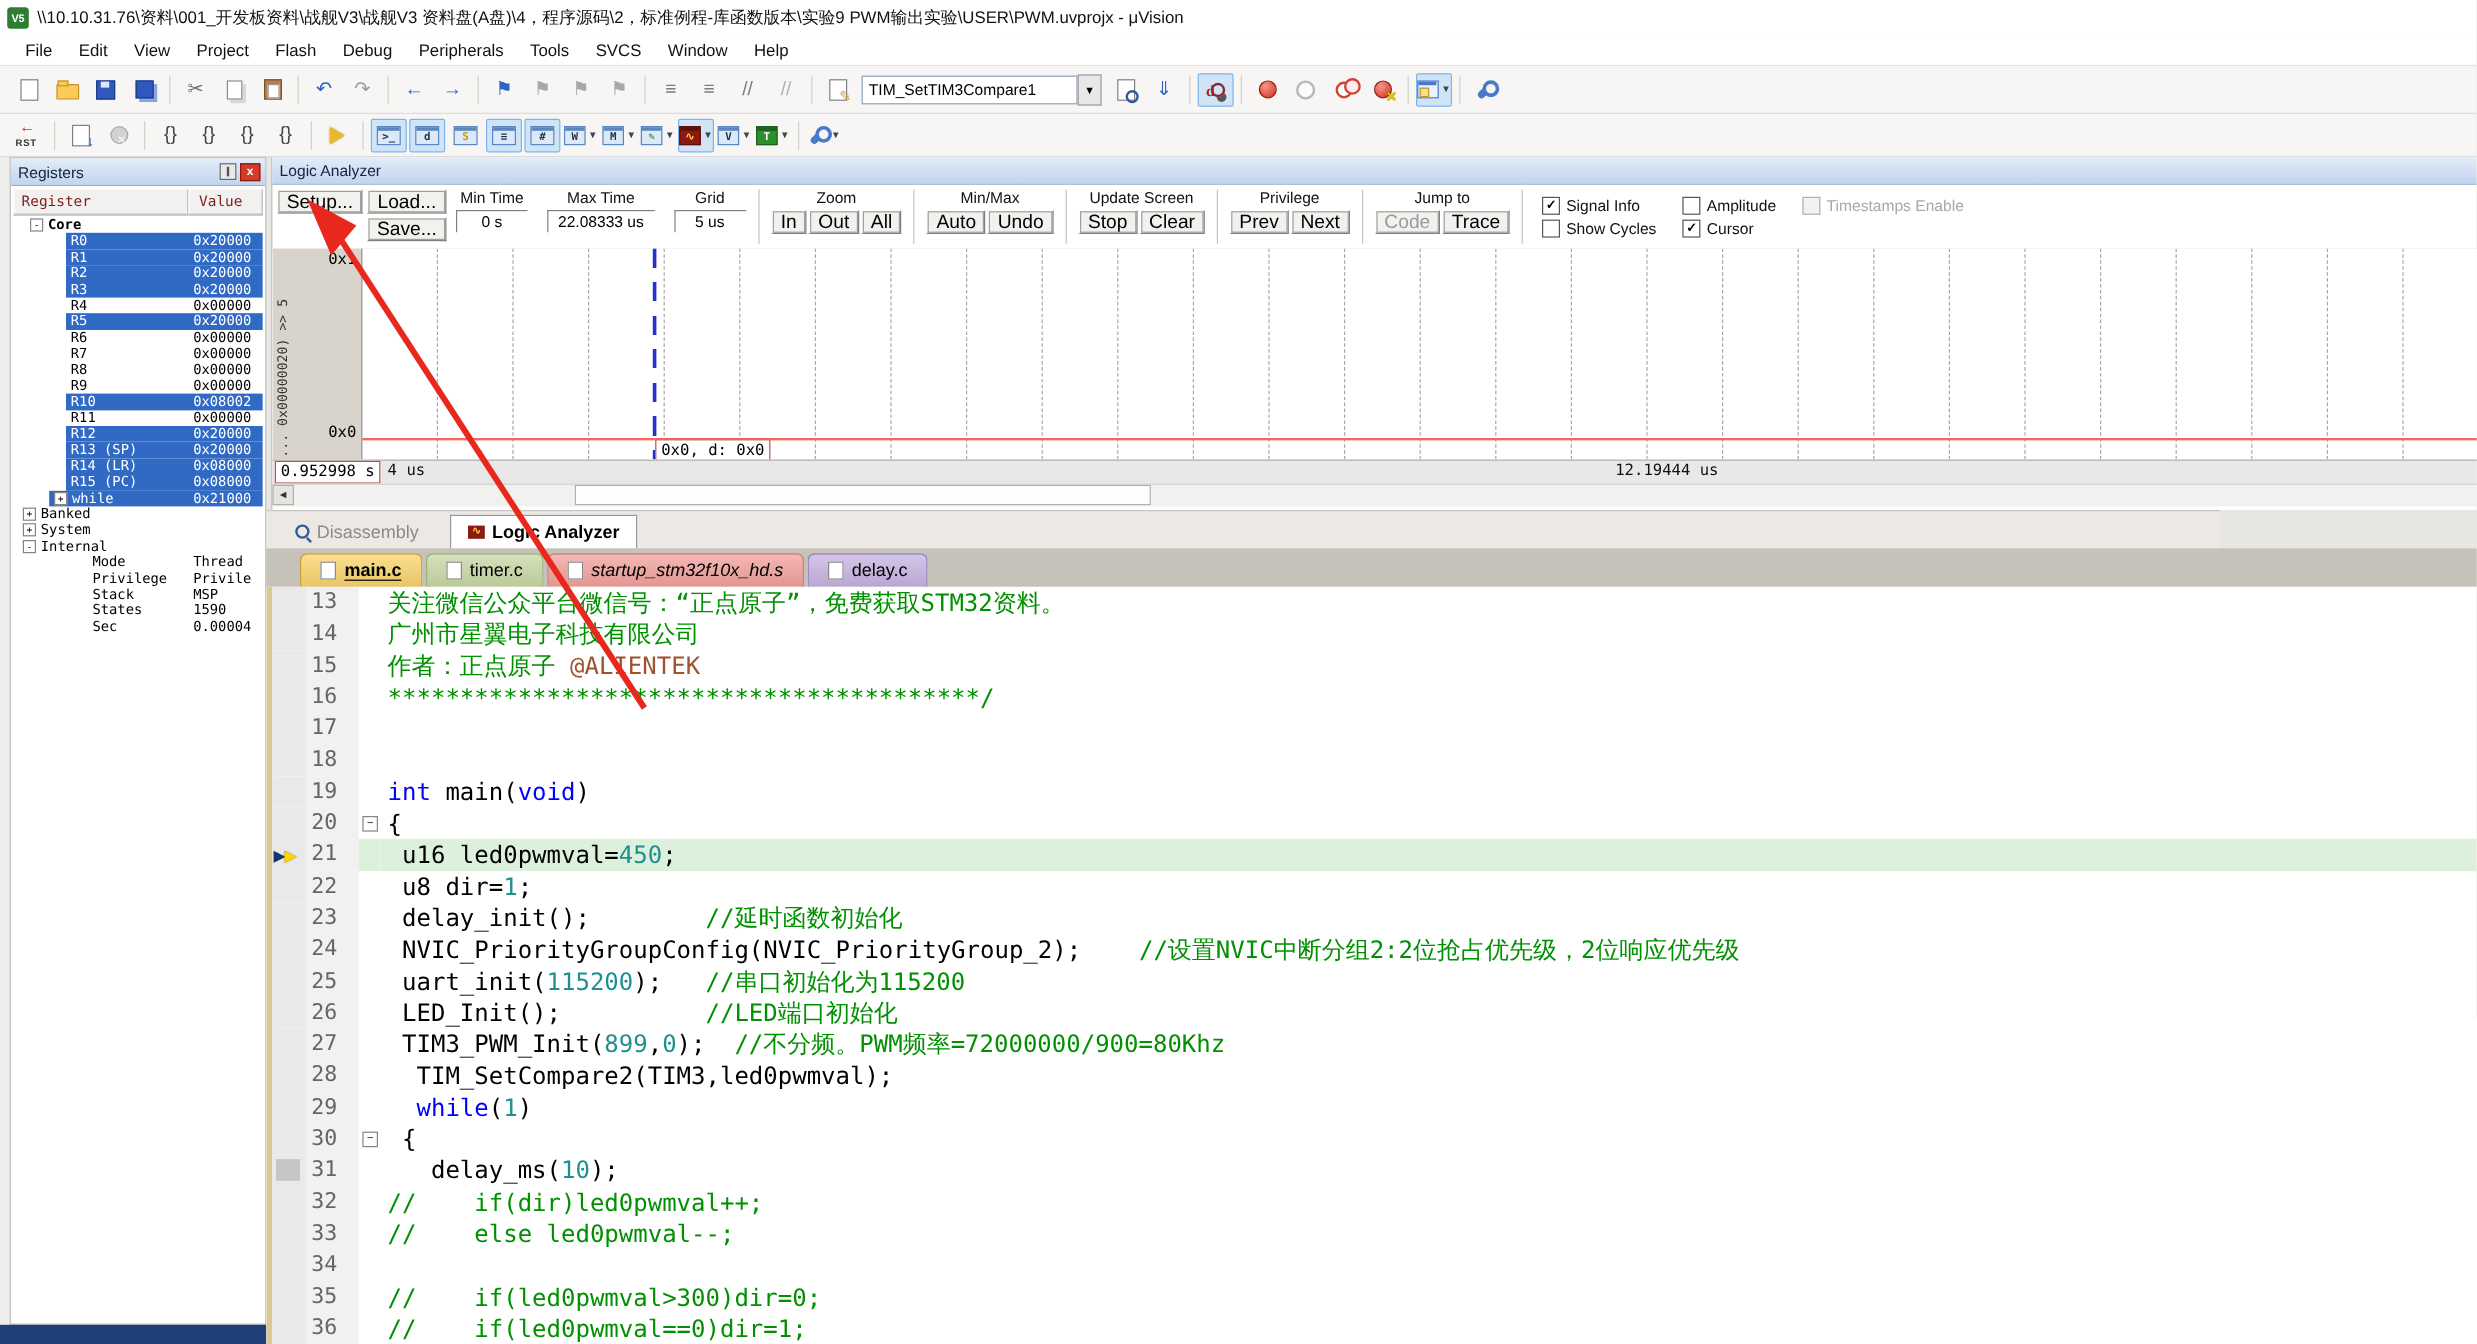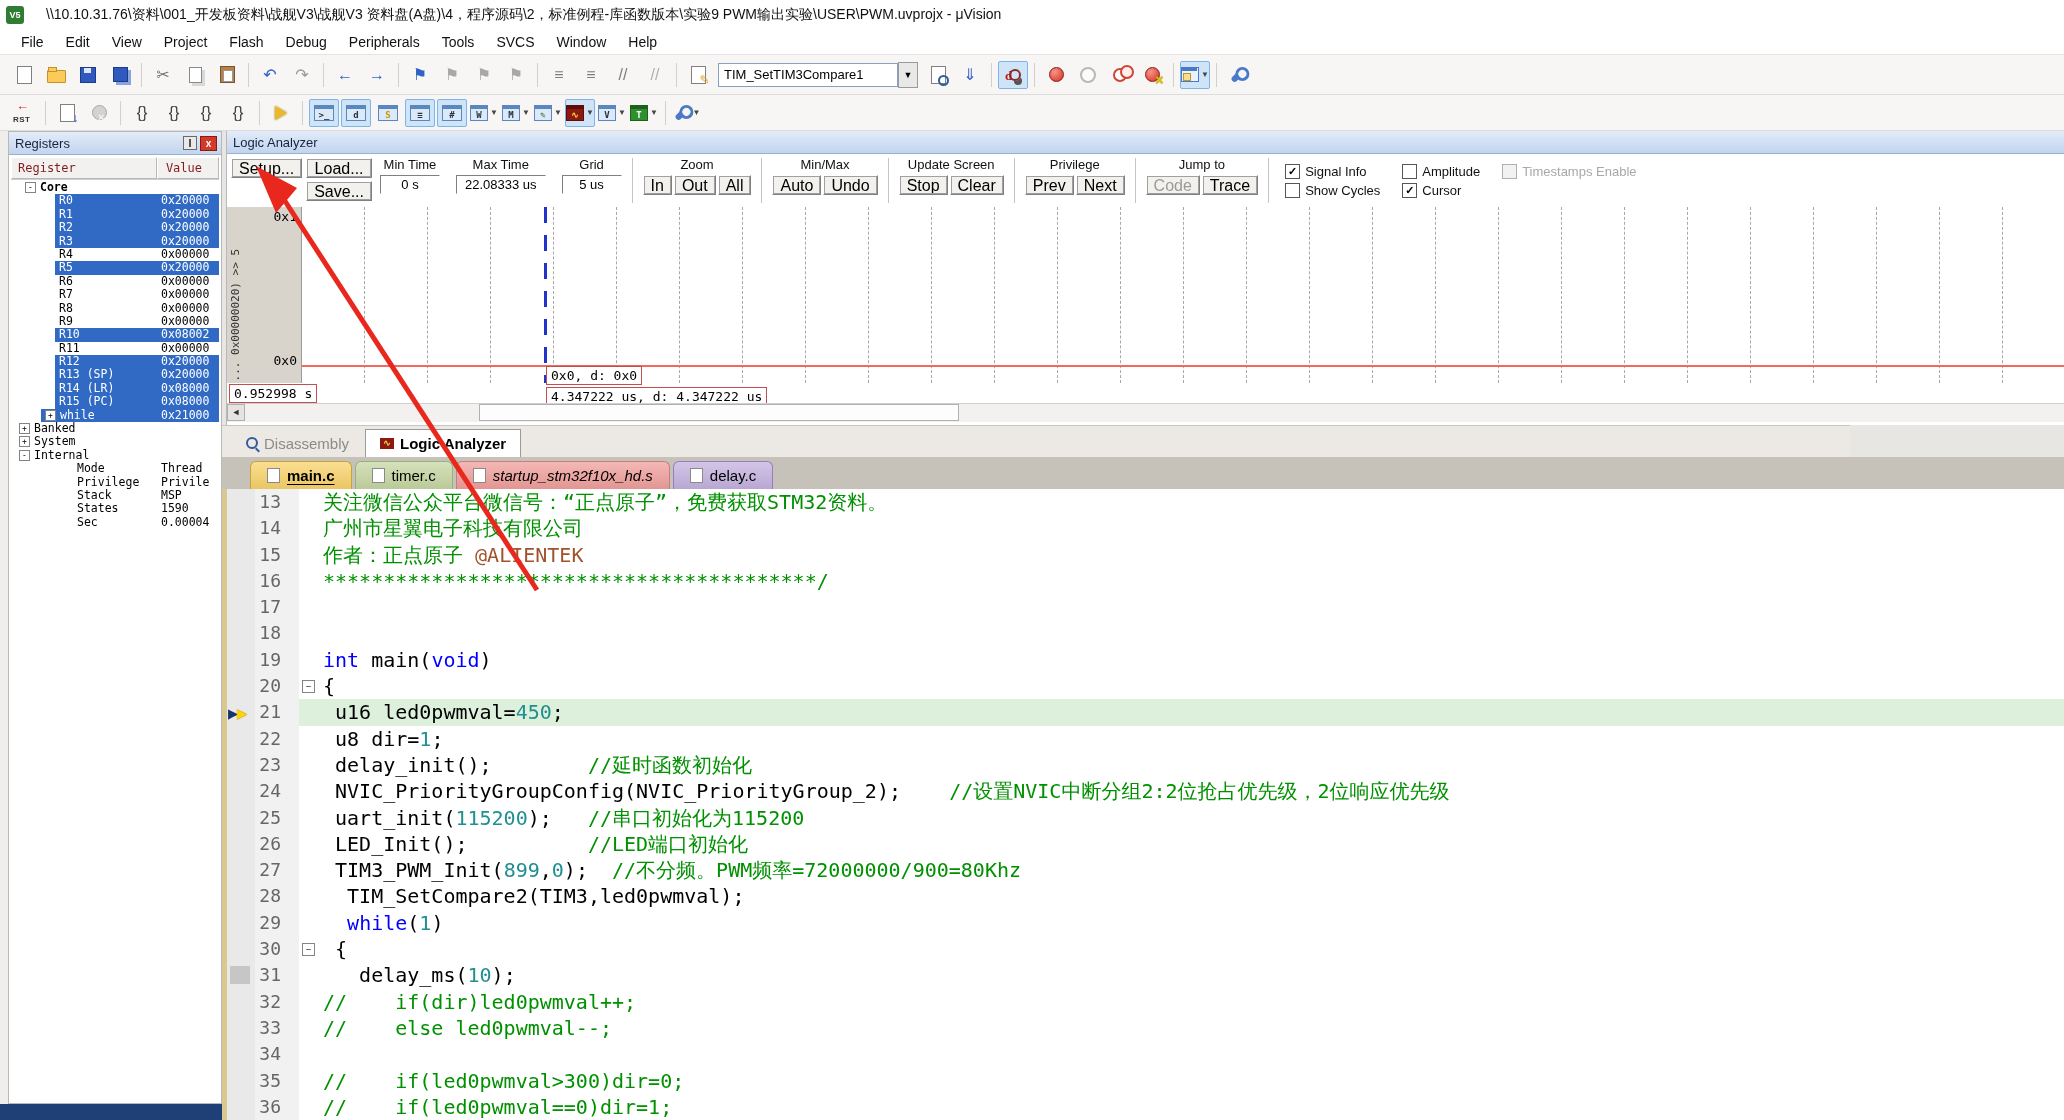--- a/index.html
+++ b/index.html
@@ -1,19 +1,19 @@
 <!DOCTYPE html>
 <html><head>
 <meta charset="utf-8">
 <style>
   html,body{margin:0;padding:0;width:2064px;height:1120px;overflow:hidden;
     font-family:"Liberation Sans",sans-serif;background:#e8e6e3;position:relative}
   .abs{position:absolute}
   
-  #titlebar{left:0;top:0;width:2064px;height:29px;background:#fff;display:flex;align-items:center;gap:22px;padding-left:6px;box-sizing:border-box}
+  #titlebar{left:0;top:0;width:2064px;height:29px;background:#fff;display:flex;align-items:center;gap:7px;padding-left:6px;box-sizing:border-box}
   #uvlogo{width:18px;height:18px;background:#2e7d32;border-radius:3px;color:#fff;font:bold 9px "Liberation Sans",sans-serif;display:flex;align-items:center;justify-content:center}
   #title-text{font-size:14px;color:#111;white-space:nowrap}
   #menubar{left:0;top:29px;width:2064px;height:26px;background:#fff;display:flex;align-items:center;padding-left:10px;box-sizing:border-box;border-bottom:1px solid #e3e3e3}
   .menu-item{font-size:14px;color:#111;padding:3px 11px;cursor:default}
   
   .toolbar{left:0;width:2064px;background:#f7f6f4;display:flex;align-items:center;box-sizing:border-box;border-bottom:1px solid #dddcda;padding-left:8px}
   #tb1{top:55px;height:40px}
   #tb2{top:95px;height:36px}
   .tbi{width:28px;height:26px;display:inline-flex;align-items:center;justify-content:center;margin:0 1px;border:1px solid transparent;border-radius:2px;position:relative}
   .tbi.hl{background:#cfe4f7;border-color:#7eb4ea}
@@ -118,21 +118,21 @@
   #la-zeroline{position:absolute;left:74px;right:0;top:158px;height:2px;background:#f26a5e}
   #la-cursor{position:absolute;top:0;bottom:0;left:317px;width:3px;background:repeating-linear-gradient(180deg,#2233cc 0 16px,transparent 16px 28px)}
   .readout{position:absolute;background:#fff;border:1px solid #c05050;font:13px "DejaVu Sans Mono",monospace;padding:0 4px;white-space:nowrap;height:17px;line-height:17px}
   #la-axis{position:absolute;left:0;top:252px;width:1838px;height:20px;background:#e8e8e8;border-top:1px solid #b0b0b0;font:13px "DejaVu Sans Mono",monospace;color:#111}
   #axis-frag{position:absolute;left:96px;top:1px}
   #axis-label{position:absolute;left:1119px;top:1px}
   #la-scroll{position:absolute;left:0;top:272px;width:1838px;height:18px;background:#f2f1ef;border-top:1px solid #d0d0d0}
   #la-scroll .arr{position:absolute;left:0;top:0;width:18px;height:17px;background:#e6e4e1;border:1px solid #b0b0b0;font:9px/15px "Liberation Sans",sans-serif;text-align:center;color:#333;box-sizing:border-box}
   #la-scroll .thumb{position:absolute;left:252px;top:0;width:480px;height:17px;background:#fdfdfd;border:1px solid #b0b0b0;box-sizing:border-box}
   
-  #bottom-tabbar{left:222px;top:425px;width:1628px;height:32px;background:#ece9e4;border-top:1px solid #c8c5c0;display:flex;align-items:flex-end;padding-left:10px;box-sizing:border-box;gap:2px}
+  #bottom-tabbar{left:222px;top:425px;width:1628px;height:32px;background:#ece9e4;border-top:1px solid #c8c5c0;display:flex;align-items:flex-end;padding-left:10px;box-sizing:border-box;gap:12px}
   .btab{display:flex;align-items:center;gap:6px;font-size:15px;color:#8a8a8a;padding:4px 14px;height:28px;box-sizing:border-box}
   .btab.active{background:#fff;border:1px solid #9a9a9a;border-bottom:none;color:#000;font-weight:bold}
   .mag-sm{width:8px;height:8px;border:2px solid #345a9c;border-radius:50%;position:relative;display:inline-block}
   .mag-sm::after{content:"";position:absolute;right:-4px;bottom:-4px;width:5px;height:2px;background:#345a9c;transform:rotate(45deg)}
   .wave-sm{width:14px;height:11px;background:#8c1a12;color:#ffd23e;font:bold 9px/11px "DejaVu Sans Mono",monospace;text-align:center;display:inline-block}
   
   #editor-tabbar{left:222px;top:457px;width:1842px;height:32px;background:#c6c2ba;display:flex;align-items:flex-end;padding-left:28px;box-sizing:border-box;gap:3px}
   .ftab{display:flex;align-items:center;gap:7px;font-size:15px;color:#000;padding:4px 16px;height:28px;box-sizing:border-box;border:1px solid #8a8070;border-bottom:none;border-radius:6px 6px 0 0}
   .ftab .lab{white-space:nowrap}
   .ftab.active .lab{font-weight:bold;text-decoration:underline;text-underline-offset:3px}
@@ -480,20 +480,24 @@
     <div id="la-zeroline"></div>
     <div id="la-cursor"></div>
     <div id="la-channel">
       <span id="la-signal">... 0x00000020) &gt;&gt; 5</span>
       <span id="la-high">0x1</span>
       <span id="la-low">0x0</span>
     </div>
   </div>
   <div class="readout" style="left:319px;top:235px">0x0,    d:  0x0</div>
   <div class="readout" style="left:319px;top:256px">4.347222 us,    d:  4.347222 us</div>
+  <div id="la-axis">
+    <span id="axis-frag">4 us</span>
+    <span id="axis-label">12.19444 us</span>
+  </div>
   <div class="readout" style="left:2px;top:253px">0.952998 s</div>
   <div id="la-scroll">
     <span class="arr">◄</span>
     <span class="thumb"></span>
   </div>
 </div>
 
 <div class="abs" id="bottom-tabbar">
     <div class="btab">
       <span class="mag-sm"></span>

